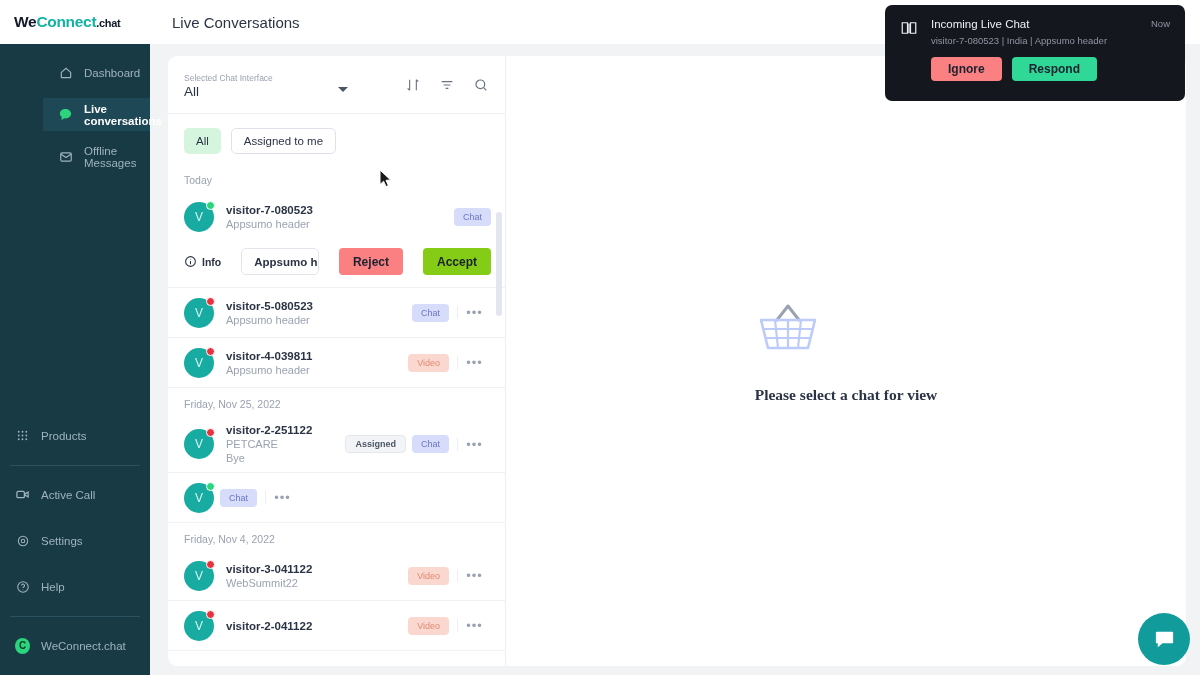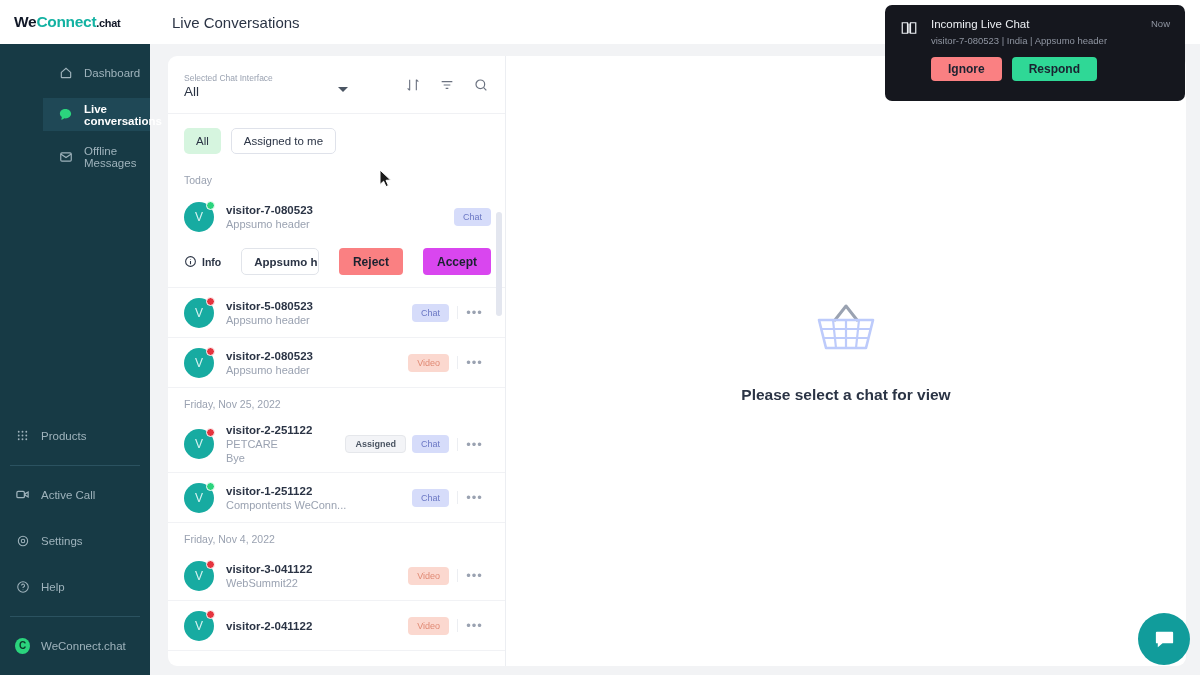--- a/index.html
+++ b/index.html
@@ -132,28 +132,28 @@
     height: 27px; padding: 0 12px; border: 1px solid #e1e4ea; border-radius: 5px;
     display: flex; align-items: center; font-size: 11.5px; font-weight: bold; color: #2b3445;
     max-width: 104px; overflow: hidden; white-space: nowrap;
   }
   .act-btn {
     height: 27px; padding: 0 14px; border: none; border-radius: 4px; cursor: pointer;
     font-size: 12px; font-weight: bold; color: #1a2230;
     font-family: "Liberation Sans", sans-serif;
   }
   .act-btn.reject { background: #fa8082; margin-left: auto; }
-  .act-btn.accept { background: #d946ef; }
+  .act-btn.accept { background: #84cc16; }
   .scrollbar {
     position: absolute; right: 3px; top: 48px; width: 6px; height: 104px;
     background: #e3e6ef; border-radius: 3px;
   }
 
   
-  .empty { text-align: center; margin-top: -18px; }
+  .empty { text-align: left; margin-top: -18px; font-family: Liberation Serif, serif; }
   .empty-title { font-size: 15.5px; font-weight: bold; color: #2b3445; margin-top: 26px; }
 
   
   .toast {
     position: absolute; right: 15px; top: 5px; width: 300px; height: 96px;
     background: #15171e; border-radius: 7px; padding: 13px 15px;
   }
   .toast-head { display: flex; align-items: flex-start; }
   .toast-ico { width: 19px; flex: 0 0 19px; padding-top: 1px; }
   .toast-body { flex: 1; padding-left: 12px; }
@@ -354,21 +354,21 @@
         <div class="tag chat">Chat</div>
         <div class="dots">•••</div>
       </div>
 
       <div class="chat-row">
         <div class="avatar-wrap">
           <div class="avatar">V</div>
           <span class="status-dot red"></span>
         </div>
         <div class="chat-meta">
-          <div class="chat-name">visitor-2-080523</div>
+          <div class="chat-name">visitor-4-039811</div>
           <div class="chat-sub">Appsumo header</div>
         </div>
         <div class="tag video">Video</div>
         <div class="dots">•••</div>
       </div>
 
       <div class="day-label">Friday, Nov 25, 2022</div>
 
       <div class="chat-row">
         <div class="avatar-wrap">
@@ -382,24 +382,20 @@
         </div>
         <div class="tag assigned">Assigned</div>
         <div class="tag chat">Chat</div>
         <div class="dots">•••</div>
       </div>
 
       <div class="chat-row">
         <div class="avatar-wrap">
           <div class="avatar">V</div>
           <span class="status-dot green"></span>
-        </div>
-        <div class="chat-meta">
-          <div class="chat-name">visitor-1-251122</div>
-          <div class="chat-sub">Compontents WeConn...</div>
         </div>
         <div class="tag chat">Chat</div>
         <div class="dots">•••</div>
       </div>
 
       <div class="day-label">Friday, Nov 4, 2022</div>
 
       <div class="chat-row">
         <div class="avatar-wrap">
           <div class="avatar">V</div>

